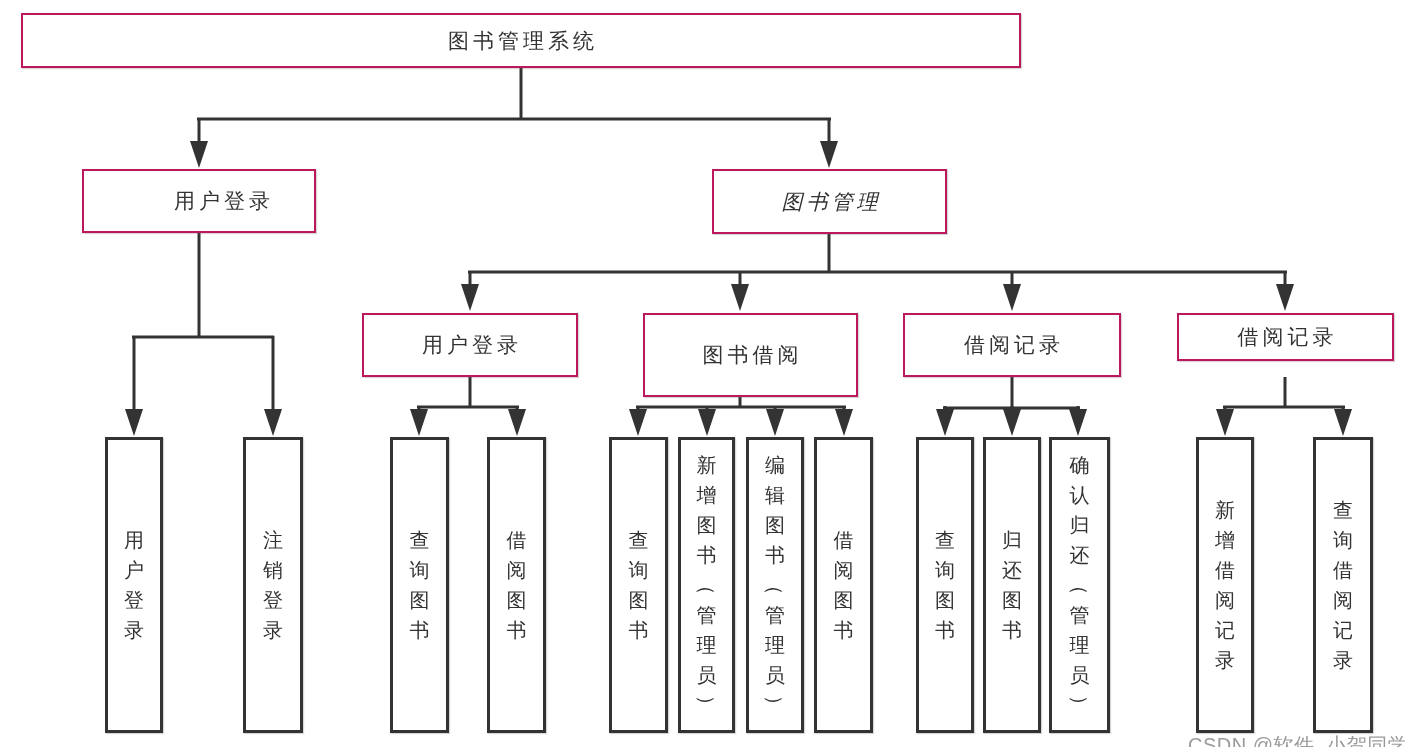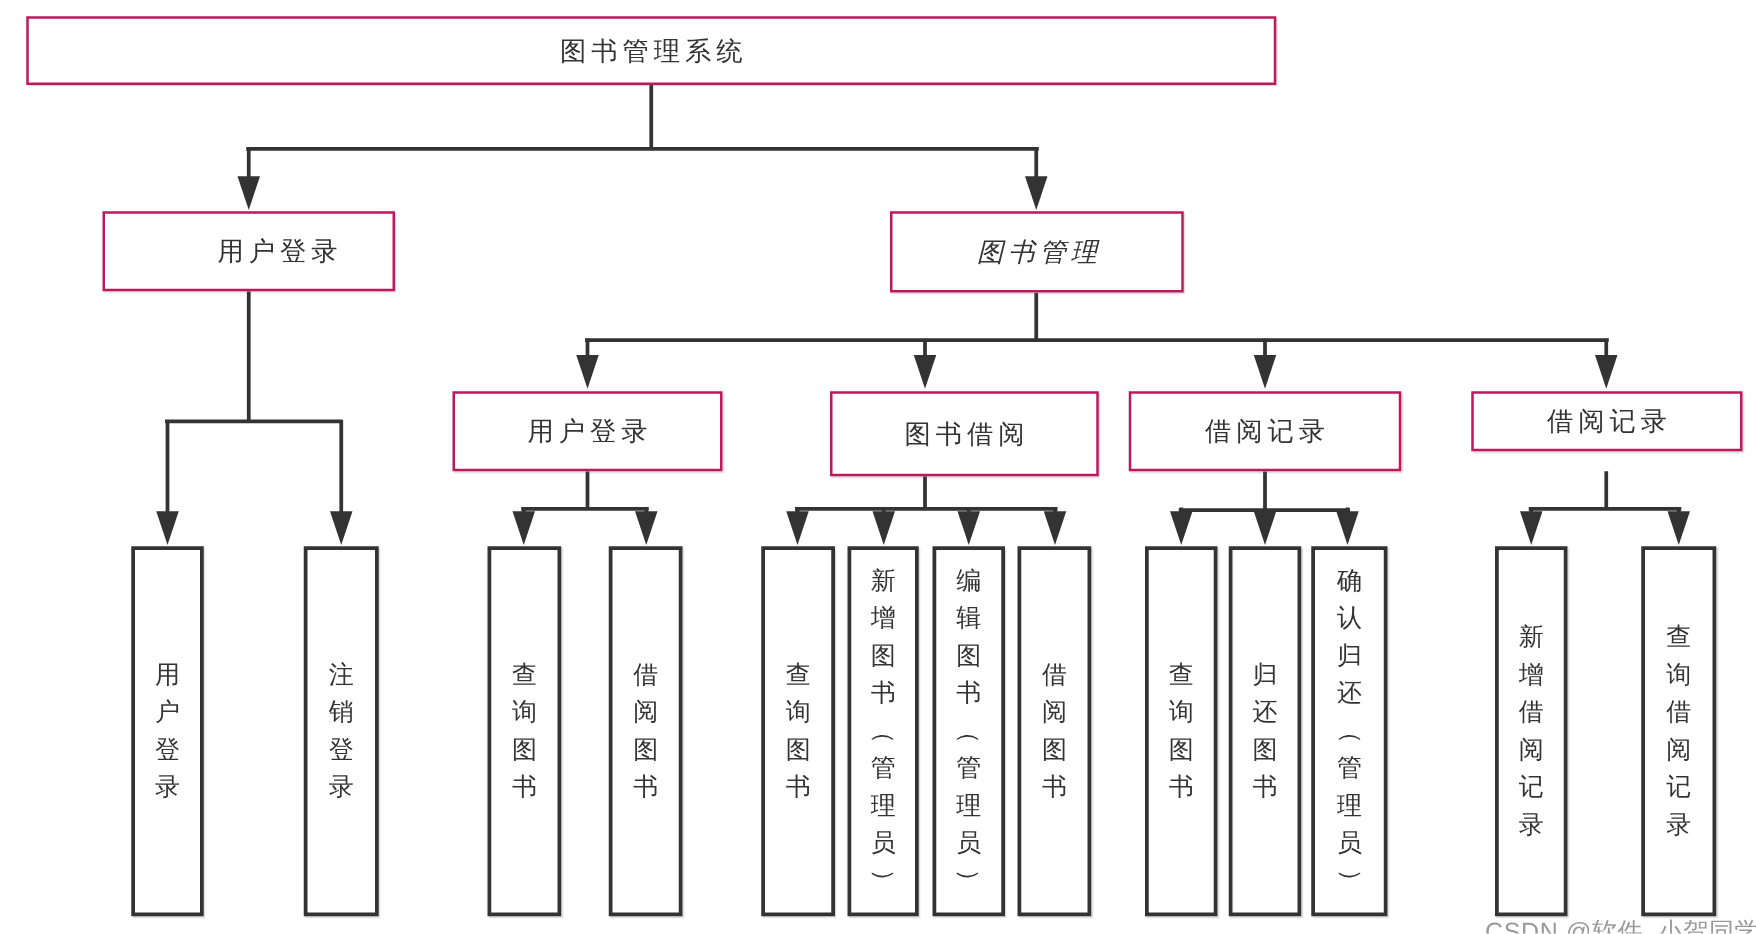--- a/index.html
+++ b/index.html
@@ -164,21 +164,21 @@
   </svg>
 
   <div class="hbox" style="left:21px; top:13px; width:1000px; height:55px;">图书管理系统</div>
 
   <div class="hbox" style="left:82px; top:169px; width:234px; height:64px;padding-left:46px;">用户登录</div>
 
   <div class="hbox" style="left:712px; top:169px; width:235px; height:65px;font-style:italic;">图书管理</div>
 
   <div class="hbox" style="left:362px; top:313px; width:216px; height:64px;">用户登录</div>
 
-  <div class="hbox" style="left:664px; top:313px; width:215px; height:68px;">图书借阅</div>
+  <div class="hbox" style="left:643px; top:313px; width:215px; height:84px;">图书借阅</div>
 
   <div class="hbox" style="left:903px; top:313px; width:218px; height:64px;">借阅记录</div>
 
   <div class="hbox" style="left:1177px; top:313px; width:217px; height:48px;">借阅记录</div>
 
   <div class="vbox" style="left:105px; width:58px;">
     <div class="vtext">
         <div class="vchar">用</div>
         <div class="vchar">户</div>
         <div class="vchar">登</div>

